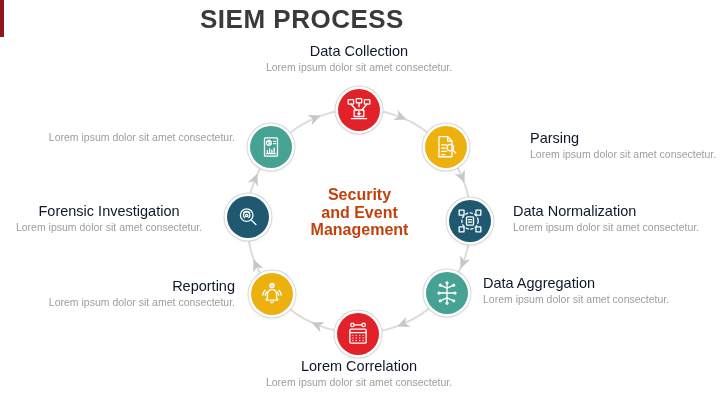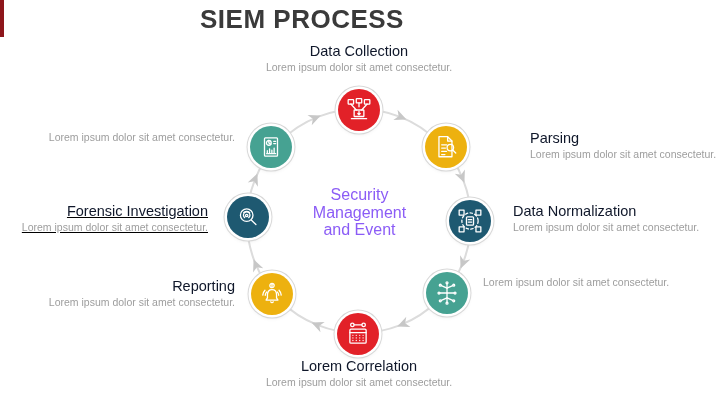--- a/index.html
+++ b/index.html
@@ -30,25 +30,25 @@
   .n-re{left:250px;top:126px;}
   .label{position:absolute;}
   .label .h{font-size:14.5px;line-height:17px;color:#0f172a;font-weight:400;}
   .label .d{font-size:10.5px;line-height:13px;color:#9d9d9d;margin-top:1px;}
   .l-dc{left:179px;top:43px;width:360px;text-align:center;}
   .l-pa{left:483px;top:130px;width:228px;text-align:left;margin-left:47px;}
   .l-dn{left:513px;top:203px;width:207px;text-align:left;}
   .l-da{left:483px;top:275px;width:228px;text-align:left;}
   .l-ec{left:179px;top:358px;width:360px;text-align:center;}
   .l-al{left:10px;top:278px;width:225px;text-align:right;}
-  .l-fi{left:10px;top:203px;width:198px;text-align:right;text-decoration:underline;}
+  .l-fi{left:10px;top:203px;width:198px;text-align:center;}
   .l-re{left:10px;top:130px;width:225px;text-align:right;}
   .center-text{
     position:absolute;left:272px;top:186px;width:175px;text-align:center;
-    font-size:16px;line-height:17.5px;font-weight:400;color:#8b5cf6;
+    font-size:16px;line-height:17.5px;font-weight:700;color:#c2410c;
   }
 </style>
 </head>
 <body>
 
 <div class="stage">
 
   <div class="accent-bar"></div>
 
   <div class="slide-title">SIEM PROCESS</div>
@@ -188,37 +188,38 @@
   </div>
   <div class="label l-pa">
     <div class="h">Parsing</div>
     <div class="d">Lorem ipsum dolor sit amet consectetur.</div>
   </div>
   <div class="label l-dn">
     <div class="h">Data Normalization</div>
     <div class="d">Lorem ipsum dolor sit amet consectetur.</div>
   </div>
   <div class="label l-da">
+    <div class="h">Data Aggregation</div>
     <div class="d">Lorem ipsum dolor sit amet consectetur.</div>
   </div>
   <div class="label l-ec">
     <div class="h">Lorem Correlation</div>
     <div class="d">Lorem ipsum dolor sit amet consectetur.</div>
   </div>
   <div class="label l-al">
     <div class="h">Reporting</div>
     <div class="d">Lorem ipsum dolor sit amet consectetur.</div>
   </div>
   <div class="label l-fi">
     <div class="h">Forensic Investigation</div>
     <div class="d">Lorem ipsum dolor sit amet consectetur.</div>
   </div>
   <div class="label l-re">
     <div class="d">Lorem ipsum dolor sit amet consectetur.</div>
   </div>
 
   <div class="center-text">
     <div>Security</div>
+    <div>and Event</div>
     <div>Management</div>
-    <div>and Event</div>
   </div>
 
 </div>
 
 </body></html>

